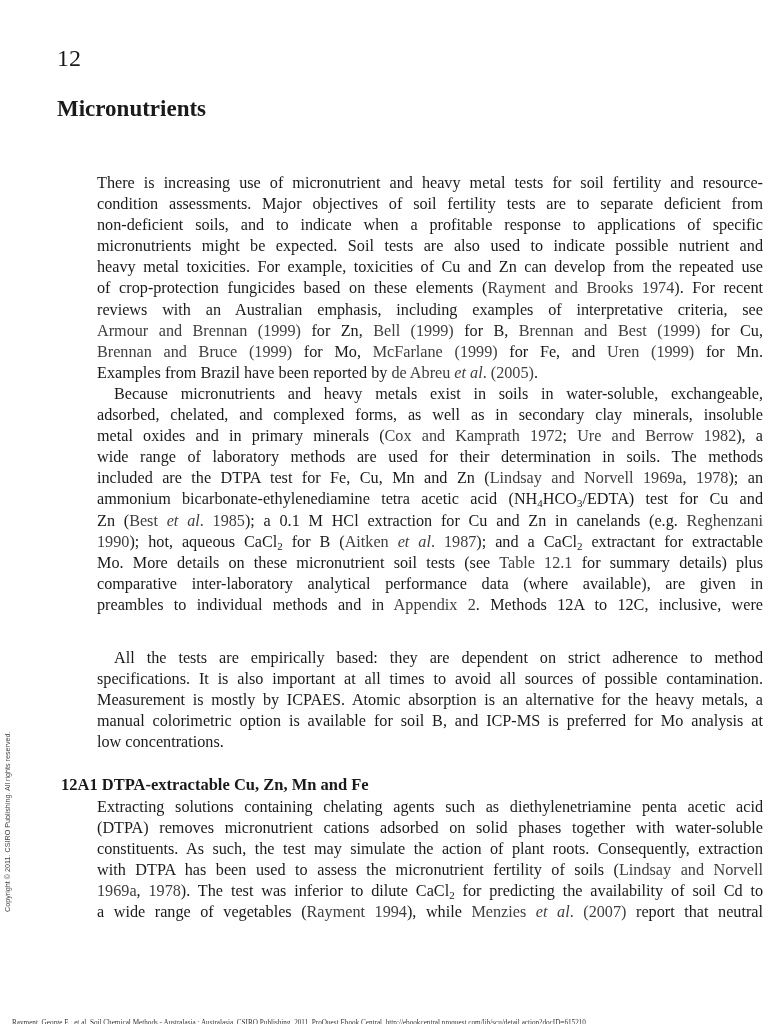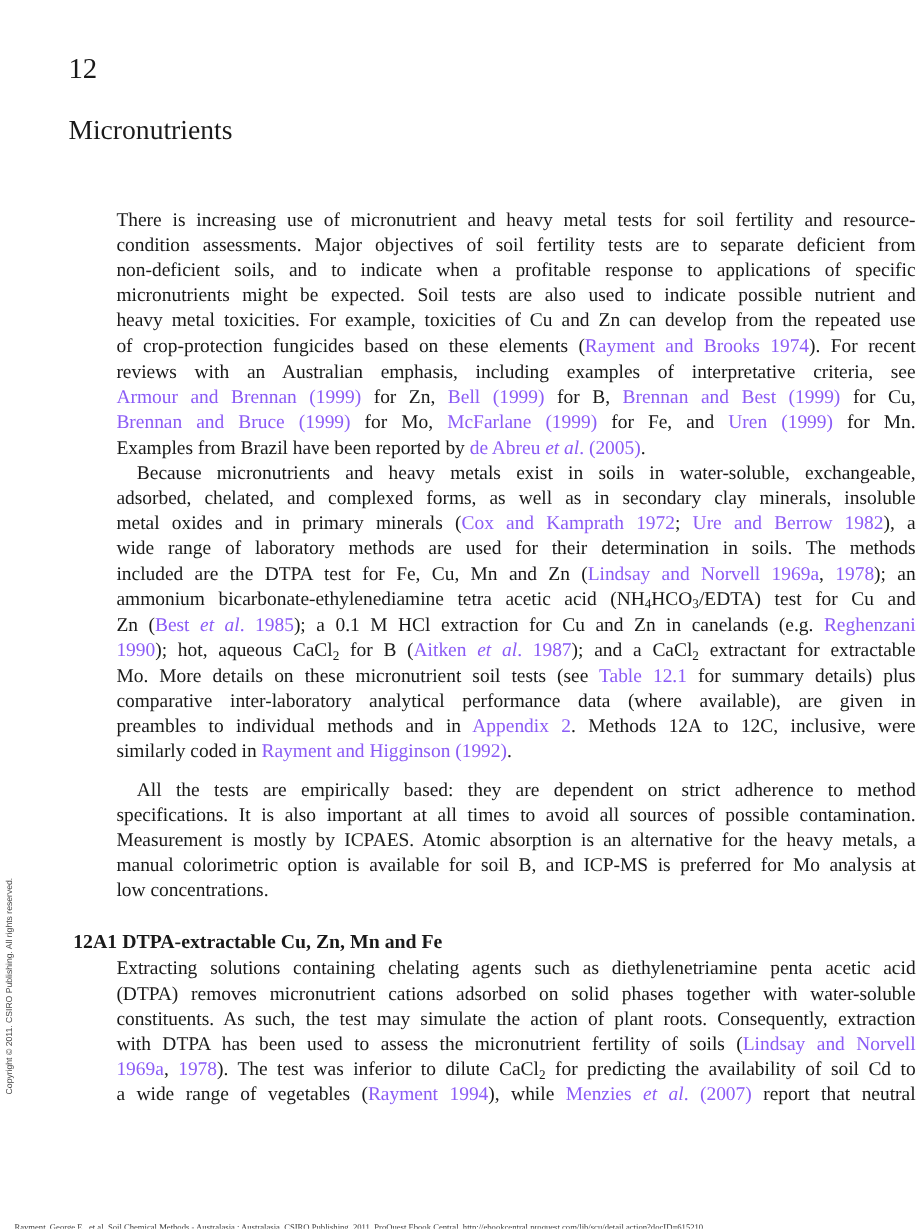--- a/index.html
+++ b/index.html
@@ -7,33 +7,33 @@
   .page {
     position: absolute; left: 0; top: 0; width: 768px; height: 896px;
     font-family: "Liberation Serif", "DejaVu Serif", serif; color: #1a1a1a;
   }
   .chapter-number {
     position: absolute; left: 57px; top: 44px;
     font-size: 24px; line-height: 28px; font-weight: normal;
   }
   .chapter-title {
     position: absolute; left: 57px; top: 95px;
-    font-size: 23px; line-height: 28px; font-weight: normal; margin: 0;
+    font-size: 23px; line-height: 28px; font-weight: bold; margin: 0;
   }
   .body-block {
     position: absolute; left: 57px; width: 666px;
     font-size: 16.2px; line-height: 21.1px; margin-left: 40px;
   }
   .line {
     display: block; white-space: nowrap; text-align: justify; text-align-last: justify;
     height: 21.1px;
   }
   .line.last { text-align-last: left; }
   .line.indent { padding-left: 17px; }
-  .link { color: #8b5cf6; text-decoration: none; cursor: pointer; }
+  .link { color: #404040; text-decoration: none; cursor: pointer; }
   sub { font-size: 11px; line-height: 0; vertical-align: -3px; }
   .section-heading {
     position: absolute; left: 57px; top: 770px;
     font-size: 16.5px; font-weight: bold; line-height: 22px; margin: 4px;
   }
   .side-copyright {
     position: absolute; left: 3px; top: 912px;
     transform-origin: left top; transform: rotate(-90deg);
     font-family: "Liberation Sans", "DejaVu Sans", sans-serif;
     font-size: 7.2px; color: #444; white-space: nowrap; width: 190px;
@@ -70,21 +70,20 @@
     <span class="line">adsorbed, chelated, and complexed forms, as well as in secondary clay minerals, insoluble</span>
     <span class="line"><span>metal oxides and in primary minerals (</span><a class="link">Cox and Kamprath 1972</a><span>; </span><a class="link">Ure and Berrow 1982</a><span>), a</span></span>
     <span class="line">wide range of laboratory methods are used for their determination in soils. The methods</span>
     <span class="line"><span>included are the DTPA test for Fe, Cu, Mn and Zn (</span><a class="link">Lindsay and Norvell 1969a</a><span>, </span><a class="link">1978</a><span>); an</span></span>
     <span class="line"><span>ammonium bicarbonate-ethylenediamine tetra acetic acid (NH</span><sub>4</sub><span>HCO</span><sub>3</sub><span>/EDTA) test for Cu and</span></span>
     <span class="line"><span>Zn (</span><a class="link"><span>Best </span><i>et al</i><span>. 1985</span></a><span>); a 0.1 M HCl extraction for Cu and Zn in canelands (e.g. </span><a class="link">Reghenzani</a></span>
     <span class="line"><a class="link">1990</a><span>); hot, aqueous CaCl</span><sub>2</sub><span> for B (</span><a class="link"><span>Aitken </span><i>et al</i><span>. 1987</span></a><span>); and a CaCl</span><sub>2</sub><span> extractant for extractable</span></span>
     <span class="line"><span>Mo. More details on these micronutrient soil tests (see </span><a class="link">Table 12.1</a><span> for summary details) plus</span></span>
     <span class="line">comparative inter-laboratory analytical performance data (where available), are given in</span>
     <span class="line"><span>preambles to individual methods and in </span><a class="link">Appendix 2</a><span>. Methods 12A to 12C, inclusive, were</span></span>
-    <span class="line last"><span>similarly coded in </span><a class="link">Rayment and Higginson (1992)</a><span>.</span></span>
   </div>
 
   <div class="body-block" style="top:648px;">
     <span class="line indent">All the tests are empirically based: they are dependent on strict adherence to method</span>
     <span class="line">specifications. It is also important at all times to avoid all sources of possible contamination.</span>
     <span class="line">Measurement is mostly by ICPAES. Atomic absorption is an alternative for the heavy metals, a</span>
     <span class="line">manual colorimetric option is available for soil B, and ICP-MS is preferred for Mo analysis at</span>
     <span class="line last">low concentrations.</span>
   </div>
 

